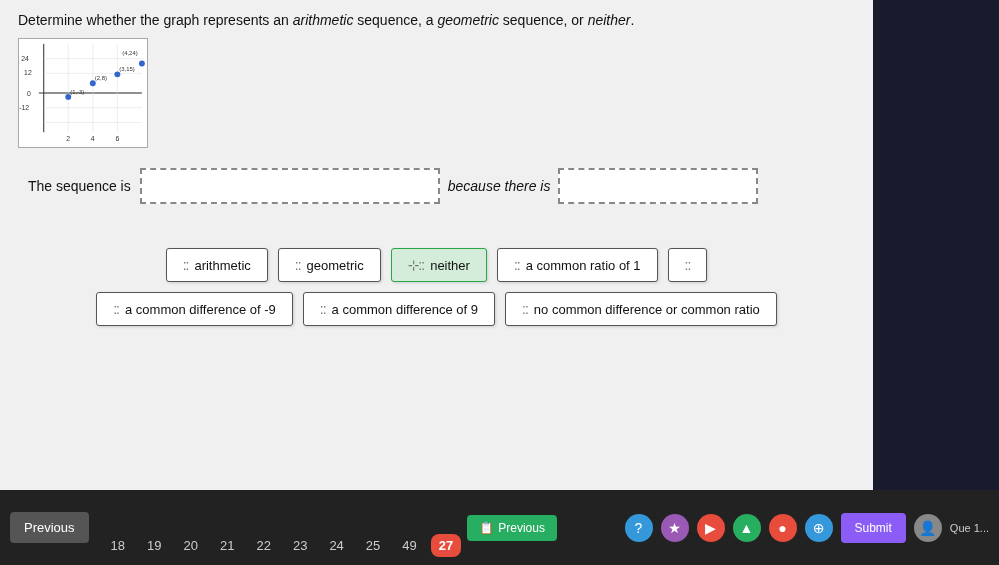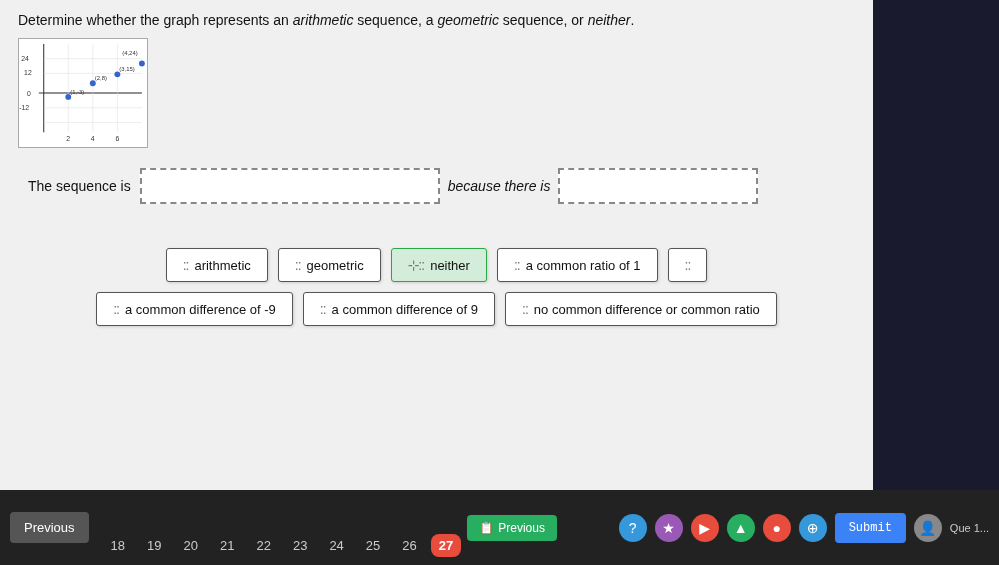--- a/index.html
+++ b/index.html
@@ -164,28 +164,27 @@
       height: 28px;
       border-radius: 50%;
       display: flex;
       align-items: center;
       justify-content: center;
       color: white;
       font-size: 14px;
       cursor: pointer;
     }
     .submit-btn {
-      background: #3b82f6;
+      background: #8b5cf6;
       color: white;
       border: none;
       border-radius: 4px;
       padding: 8px 14px;
       font-size: 12px;
       cursor: pointer;
-      font-family: Liberation Mono, monospace;
     }
   </style>
 </head>
 <body>
 
 <div class="main-content">
 
   <div class="question-text">
     <span>Determine whether the graph represents an </span><em>arithmetic</em><span> sequence, a </span><em>geometric</em><span> sequence, or </span><em>neither</em><span>.</span>
   </div>
@@ -278,21 +277,21 @@
 <div class="bottom-bar">
   <button class="prev-btn">Previous</button>
   <span class="page-num">18</span>
   <span class="page-num">19</span>
   <span class="page-num">20</span>
   <span class="page-num">21</span>
   <span class="page-num">22</span>
   <span class="page-num">23</span>
   <span class="page-num">24</span>
   <span class="page-num">25</span>
-  <span class="page-num">26</span>
+  <span class="page-num">49</span>
   <span class="page-num active">27</span>
   <button class="overview-btn">
     <span>📋</span>
     <span>Previous</span>
   </button>
   <div class="bottom-icons">
     <div class="bottom-icon" style="background:#3498db;">?</div>
     <div class="bottom-icon" style="background:#9b59b6;">★</div>
     <div class="bottom-icon" style="background:#e74c3c;">▶</div>
     <div class="bottom-icon" style="background:#27ae60;">▲</div>

